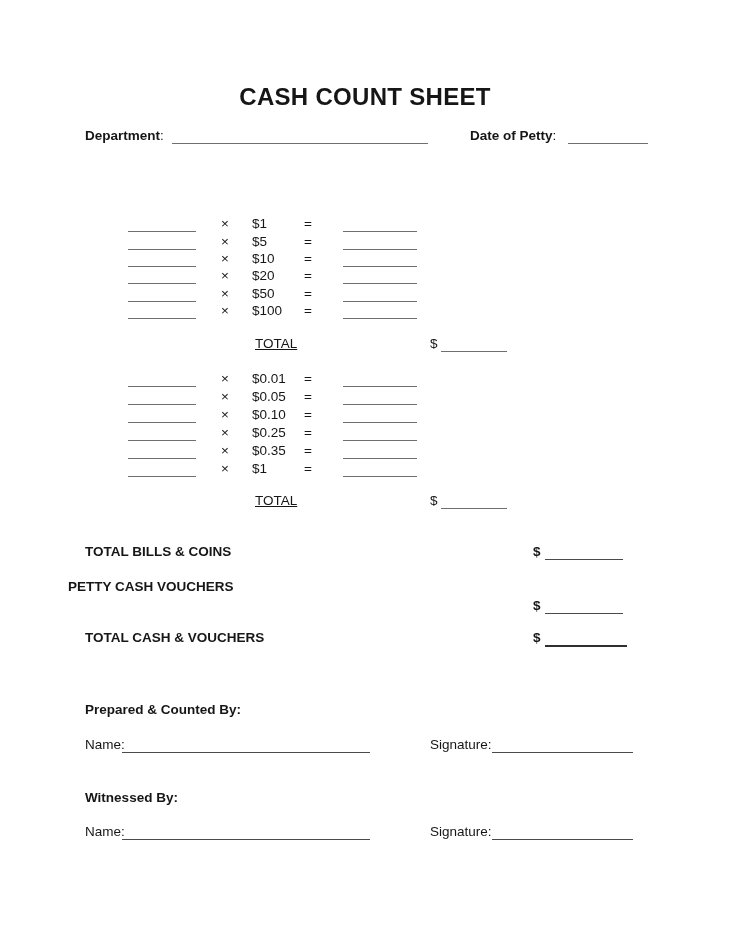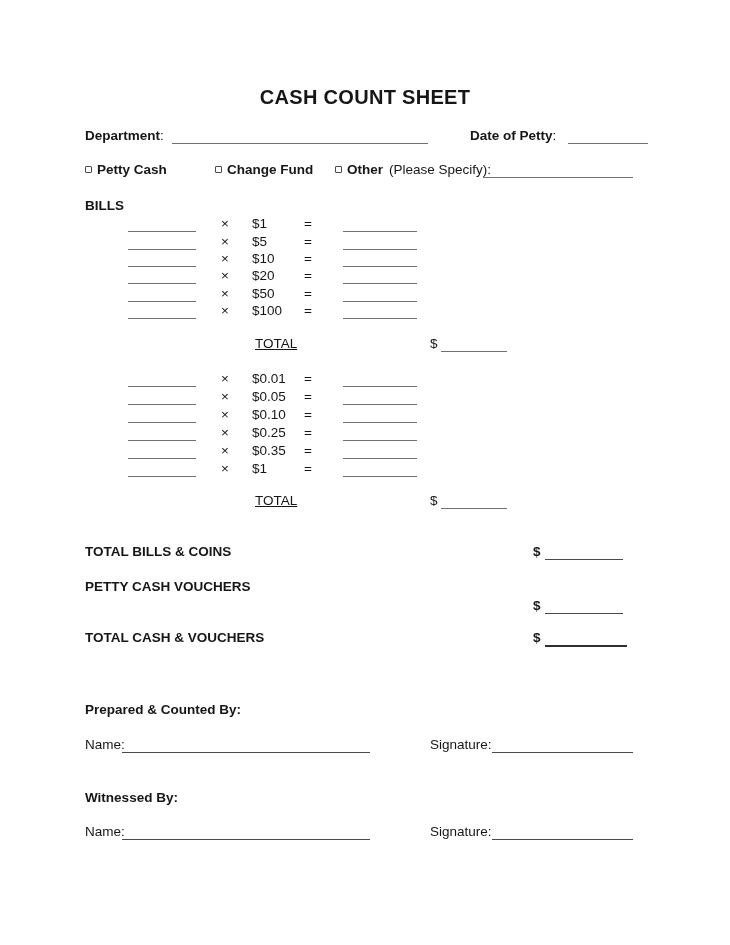--- a/index.html
+++ b/index.html
@@ -8,21 +8,21 @@
     font-family:"Liberation Sans", sans-serif; color:#161616; overflow:hidden;
   }
   .abs-row { position:absolute; left:0; width:730px; height:14px; }
   .txt {
     position:absolute; top:0; white-space:nowrap;
     font-size:13.5px; line-height:14px; color:#161616;
   }
   .b { font-weight:700; }
   .title {
     position:absolute; top:86px; left:0; width:730px; text-align:center;
-    font-size:20px; line-height:22px; font-weight:700; letter-spacing:.3px;
+    font-size:24px; line-height:22px; font-weight:700; letter-spacing:.3px;
   }
   .blank {
     position:absolute; top:1px; height:13px;
     border-bottom:1.5px solid #6f6f6f;
   }
   .blank-dark { border-bottom:1.5px solid #4a4a4a; }
   .blank-thick { border-bottom:2.5px solid #2f2f2f; }
   .checkbox {
     position:absolute; top:3px; width:7px; height:7px;
     border:1.2px solid #4a4a4a; border-radius:1px; background:#fff; box-sizing:border-box;
@@ -48,34 +48,21 @@
 
   <div class="title">CASH COUNT SHEET</div>
 
   <div class="abs-row" style="top:129px">
     <span class="txt" style="left:85px"><b>Department</b><span>:</span></span>
     <span class="blank" style="left:172px; width:256px"></span>
     <span class="txt" style="left:470px"><b>Date of Petty</b><span>:</span></span>
     <span class="blank" style="left:568px; width:80px"></span>
   </div>
 
-  <div class="abs-row" style="top:163px; height:16px">
-    <span class="checkbox" style="left:85px"></span>
-    <span class="txt b" style="left:97px">Petty Cash</span>
-    <span class="checkbox" style="left:215px"></span>
-    <span class="txt b" style="left:227px">Change Fund</span>
-    <span class="checkbox" style="left:335px"></span>
-    <span class="txt b" style="left:347px">Other</span>
-    <span class="txt" style="left:389px">(Please Specify):</span>
-    <span class="blank" style="left:483px; width:150px"></span>
-  </div>
-
-  <div class="abs-row" style="top:199px">
-    <span class="txt b" style="left:85px">BILLS</span>
-  </div>
+
 
   <div class="abs-row" style="top:217px">
     <span class="blank count-blank"></span>
     <span class="txt times-col">×</span>
     <span class="txt denom-col">$1</span>
     <span class="txt eq-col">=</span>
     <span class="blank result-blank"></span>
   </div>
   <div class="abs-row" style="top:235px">
     <span class="blank count-blank"></span>
@@ -169,21 +156,21 @@
     <span class="blank total-blank"></span>
   </div>
 
   <div class="abs-row" style="top:545px">
     <span class="txt b" style="left:85px">TOTAL BILLS &amp; COINS</span>
     <span class="txt b sum-cur">$</span>
     <span class="blank blank-dark sum-blank"></span>
   </div>
 
   <div class="abs-row" style="top:580px">
-    <span class="txt b" style="left:85px">PETTY CASH VOUCHERS</span>
+    <span class="txt b" style="left:68px">PETTY CASH VOUCHERS</span>
   </div>
   <div class="abs-row" style="top:599px">
     <span class="txt b sum-cur">$</span>
     <span class="blank blank-dark sum-blank"></span>
   </div>
 
   <div class="abs-row" style="top:631px">
     <span class="txt b" style="left:85px">TOTAL CASH &amp; VOUCHERS</span>
     <span class="txt b sum-cur">$</span>
     <span class="blank blank-thick sum-blank" style="width:82px"></span>

